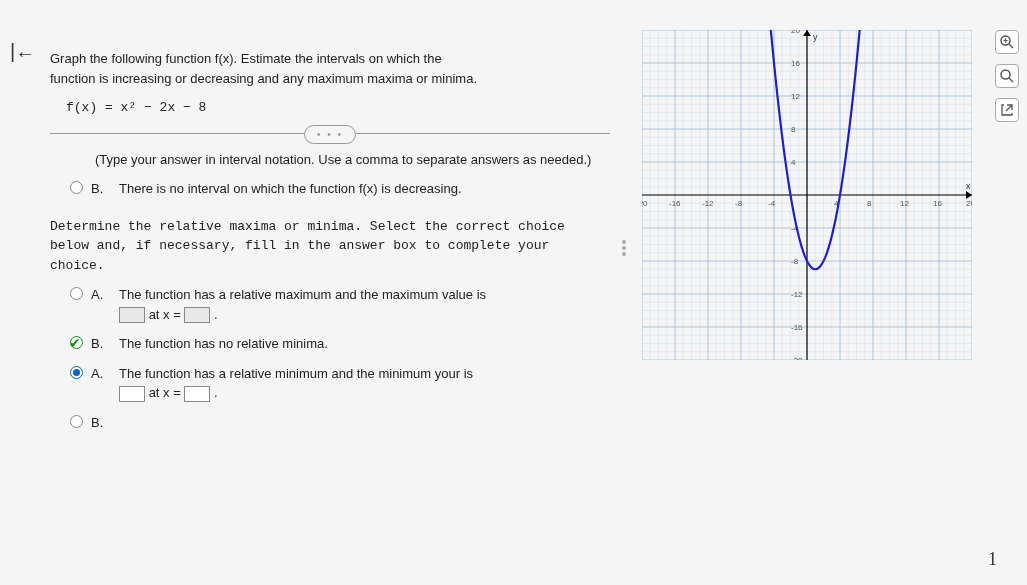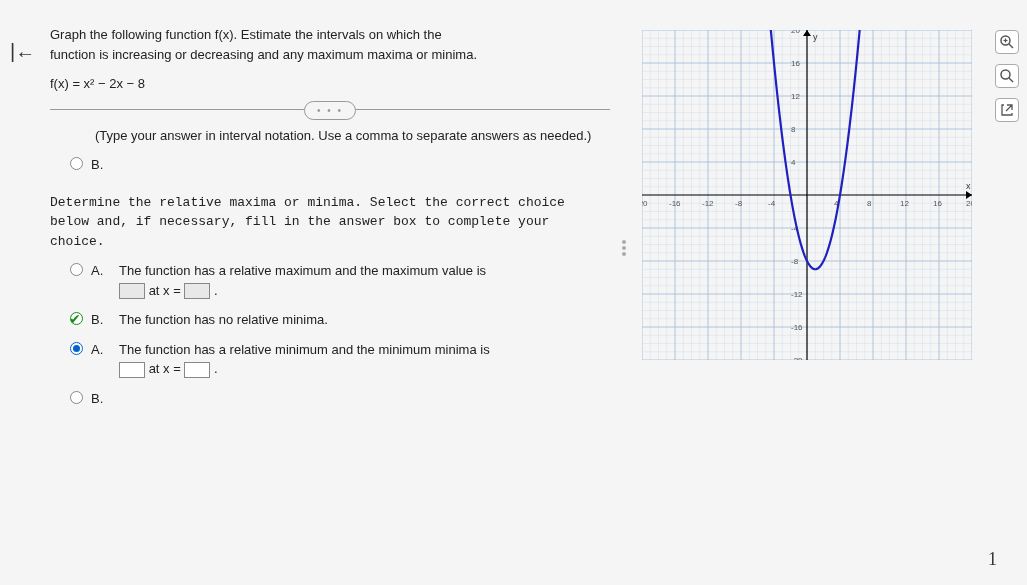--- a/index.html
+++ b/index.html
@@ -21,22 +21,22 @@
     }
     .content {
       position: absolute;
       left: 50px;
       top: 25px;
       width: 560px;
       font-size: 13px;
       color: #222;
       line-height: 1.5;
     }
-    .question-text { margin-bottom: 10px; }
-    .formula { margin: 8px 0 12px 0; }
+    .question-text { margin-bottom: 10px; margin-top: 24px; }
+    .formula { margin: 8px 0 12px 16px; font-family: Liberation Mono, monospace; }
     .divider-wrap {
       position: relative;
       margin: 15px 0;
     }
     .divider-line {
       border: none;
       border-top: 1px solid #999;
       width: 100%;
     }
     .divider-pill {
@@ -164,20 +164,21 @@
   <div class="divider-wrap">
     <hr class="divider-line">
     <span class="divider-pill">• • •</span>
   </div>
 
   <div class="instruction">(Type your answer in interval notation. Use a comma to separate answers as needed.)</div>
 
   <div class="option">
     <span class="radio"></span>
     <span class="option-label">B.</span>
+    <span>There is no interval on which the function f(x) is decreasing.</span>
   </div>
 
   <div class="section-text">Determine the relative maxima or minima. Select the correct choice below and, if necessary, fill in the answer box to complete your choice.</div>
 
   <div class="option">
     <span class="radio"></span>
     <span class="option-label">A.</span>
     <span>
       <span>The function has a relative maximum and the maximum value is</span><br>
       <span class="answer-box"></span>
@@ -190,21 +191,21 @@
     <span class="radio checked"></span>
     <span class="option-label">B.</span>
     <span>The function has no relative minima.</span>
   </div>
 
 
   <div class="option">
     <span class="radio selected"></span>
     <span class="option-label">A.</span>
     <span>
-      <span>The function has a relative minimum and the minimum minima is</span><br>
+      <span>The function has a relative minimum and the minimum your is</span><br>
       <span class="answer-box light"></span>
       <span>at x =</span>
       <span class="answer-box light"></span>
       <span>.</span>
     </span>
   </div>
   <div class="option">
     <span class="radio"></span>
     <span class="option-label">B.</span>
   </div>

